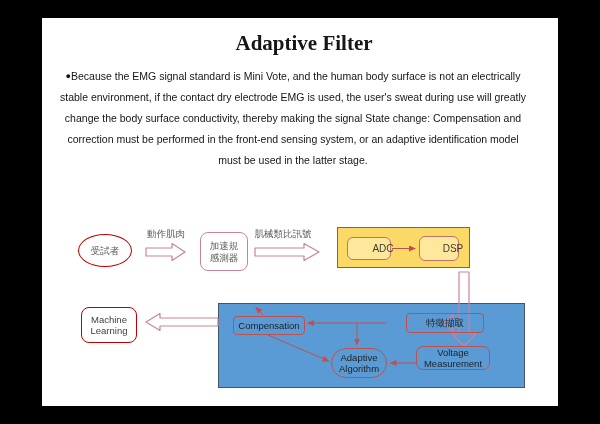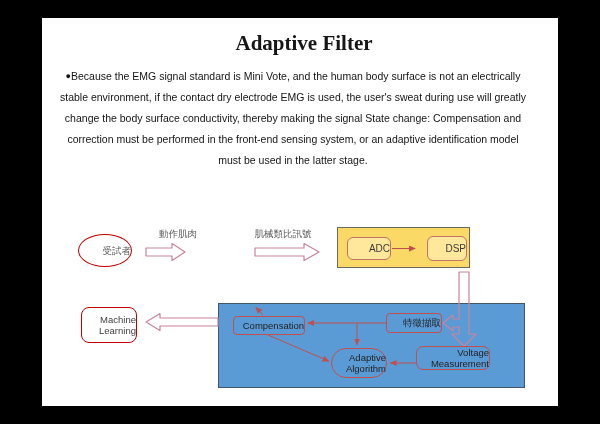--- a/index.html
+++ b/index.html
@@ -35,21 +35,21 @@
   .body-text .bullet { font-size: 9px; vertical-align: 1px; }
   .body-text.second { margin-top: 1px; }
 
   .diagram, .overlay { position: absolute; inset: 0; }
   .overlay { width: 516px; height: 388px; pointer-events: none; }
 
   .dbox {
     position: absolute;
     box-sizing: border-box;
     display: flex; flex-direction: column;
-    align-items: flex-end; justify-content: center;
+    align-items: center; justify-content: center;
     text-align: center;
     font-size: 9.5px; line-height: 11.5px;
     color: var(--label-gray, #595959);
     z-index: 3;
   }
   .dlabel {
     position: absolute; text-align: center;
     font-size: 9.5px; color: var(--label-gray, #595959);
     z-index: 3; white-space: nowrap;
   }
@@ -62,39 +62,39 @@
     left: 158px; top: 214px; width: 48px; height: 39px;
     border: 1px solid var(--rose, #c8849e); border-radius: 8px; background: #fff;
   }
   .yellowbox {
     position: absolute; left: 295px; top: 209px; width: 133px; height: 41px;
     background: var(--yellow-fill, #fbd967);
     border: 1.4px solid var(--yellow-border, #6b6a60);
     box-sizing: border-box; z-index: 1;
   }
   .adc { left: 305px; top: 219px; width: 44px; height: 23px; }
-  .dsp { left: 377px; top: 218px; width: 40px; height: 25px; margin-left: 8px; }
+  .dsp { left: 377px; top: 218px; width: 40px; height: 25px; }
   .adc, .dsp {
     background: var(--yellow-inner-fill, #ffe79b);
     border: 1px solid var(--inner-box-border, #c0736a);
     border-radius: 6px; font-size: 10px; color: #3b3b3b; padding-left: 28px;
   }
   .bluebox {
     position: absolute; left: 176px; top: 285px; width: 307px; height: 85px;
     background: var(--blue-fill, #5b9bd5);
     border: 1.5px solid var(--blue-border, #44546a);
     box-sizing: border-box; z-index: 1;
   }
   .inblue {
     border: 1px solid var(--crimson, #c0504d);
     border-radius: 4px; color: var(--text-dark, #1f1f1f);
     background: transparent;
   }
   .compensation { left: 191px; top: 298px; width: 72px; height: 19px; }
-  .feature      { left: 344px; top: 295px; width: 56px; height: 20px; }
+  .feature      { left: 364px; top: 295px; width: 78px; height: 20px; }
   .adaptive     { left: 289px; top: 330px; width: 56px; height: 30px; border-radius: 15px; }
   .voltage      { left: 374px; top: 328px; width: 74px; height: 24px; border-radius: 7px; }
   .ml {
     left: 39px; top: 289px; width: 56px; height: 36px;
     border: 1.4px solid var(--red, #c00000); border-radius: 8px;
     background: #fff; color: #404040;
   }
   svg { z-index: 2; }
   .block-arrow { fill: #fff; stroke: var(--rose, #c8849e); stroke-width: 1.2; stroke-linejoin: round; }
   .elbow { fill: none; stroke: var(--rose, #c8849e); stroke-width: 1.2; stroke-linejoin: round; }
@@ -131,22 +131,26 @@
       <line class="thin" x1="315" y1="305" x2="315" y2="326.5" marker-end="url(#ah)"></line>
       <line class="thin" x1="374" y1="345" x2="348.5" y2="345" marker-end="url(#ah)"></line>
       <line class="thin" x1="226" y1="317" x2="286.5" y2="343" marker-end="url(#ah)"></line>
       <line class="thin" x1="221" y1="297" x2="214" y2="289.5" marker-end="url(#ah)"></line>
     </svg>
 
     <div class="dbox subject">
       <div>受試者</div>
     </div>
 
-    <div class="dlabel" style="left:112px; top:210px; width:48px;">動作肌肉</div>
+    <div class="dlabel" style="left:100px; top:210px; width:48px;">動作肌肉</div>
 
+    <div class="dbox sensor">
+      <div>加速規</div>
+      <div>感測器</div>
+    </div>
 
     <div class="dlabel" style="left:209px; top:210px; width:64px;">肌械類比訊號</div>
 
     <div class="dbox adc">
       <div>ADC</div>
     </div>
     <div class="dbox dsp">
       <div>DSP</div>
     </div>
 

